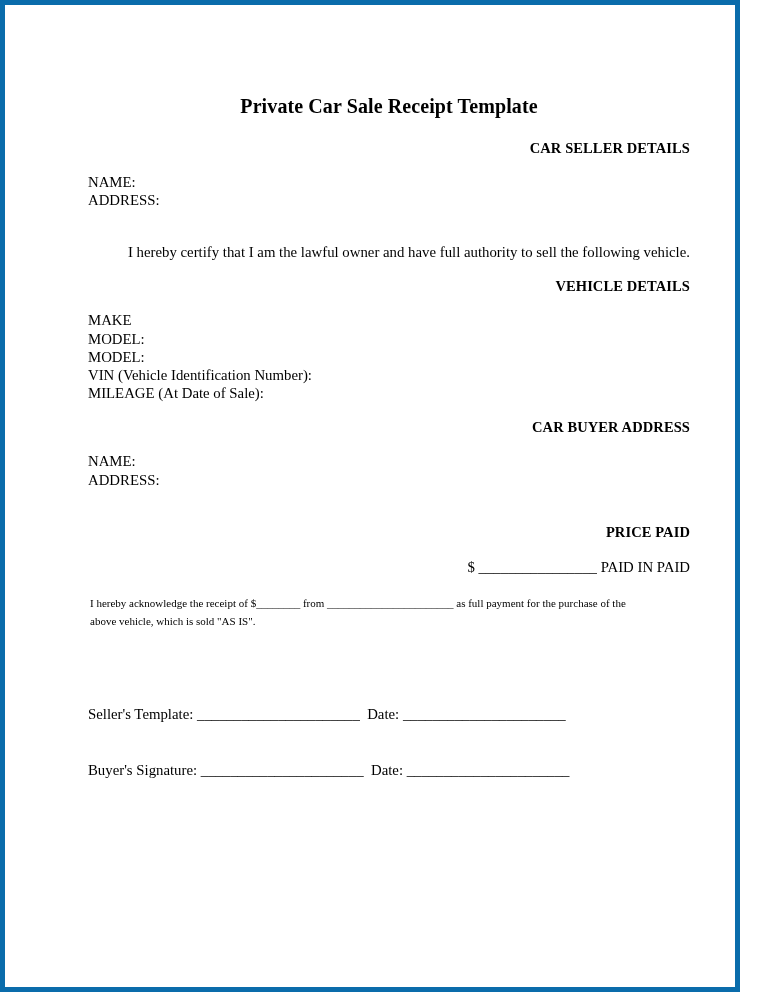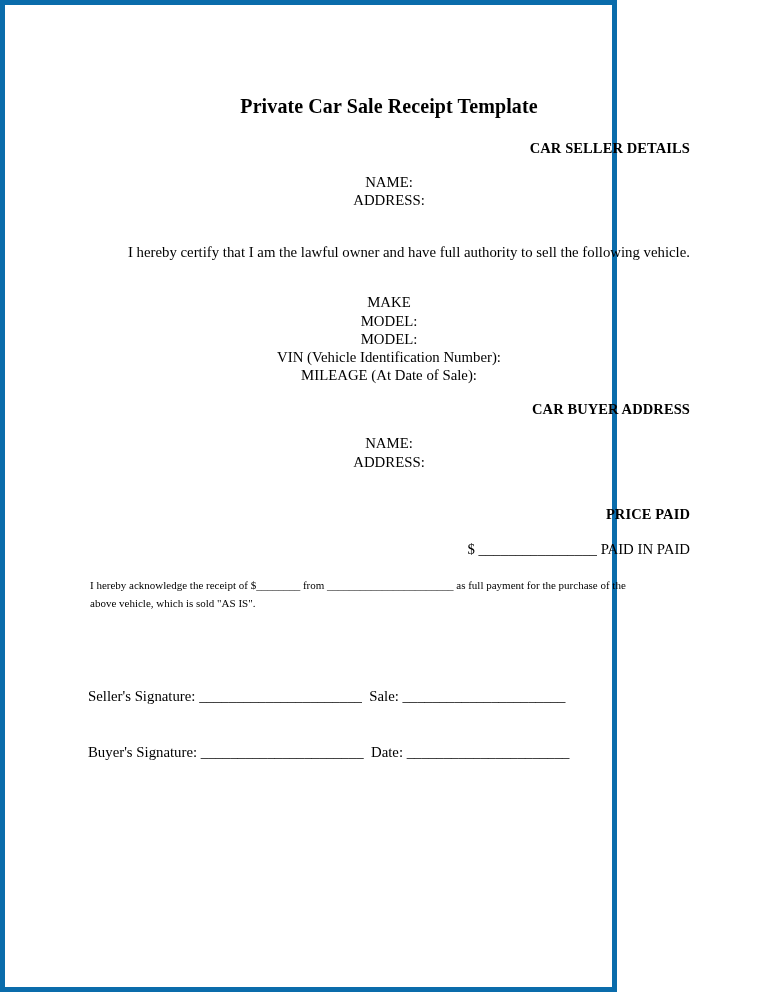--- a/index.html
+++ b/index.html
@@ -13,21 +13,21 @@
     font-family: "Liberation Serif", "DejaVu Serif", serif;
     color: #000000;
     overflow: hidden;
   }
 
   
   .page-frame {
     position: absolute;
     left: 0;
     top: 0;
-    width: 617px;
+    width: 740px;
     height: 992px;
     box-sizing: border-box;
     border: 5px solid #0a6cab;
     background: #ef4444;
   }
 
   .page-sheet {
     position: absolute;
     left: 0;
     top: 0;
@@ -69,21 +69,20 @@
     margin: 0;
     text-align: right;
   }
 
   .field-list {
     font-size: 14.8px;
     line-height: 18.2px;
     margin: 0;
     padding: 0;
     list-style: none;
-    text-align: center;
   }
   .field-list li {
     margin: 0;
     padding: 0;
     white-space: pre;
   }
 
   .paragraph {
     font-size: 11px;
     line-height: 18.4px;
@@ -130,20 +129,21 @@
         <li>NAME:</li>
         <li>ADDRESS:</li>
       </ul>
 
       <div class="sp-name-to-certify"></div>
 
       <p class="body-text">I hereby certify that I am the lawful owner and have full authority to sell the following vehicle.</p>
 
       <div class="sp-certify-to-veh"></div>
 
+      <h2 class="section-heading">VEHICLE DETAILS</h2>
 
       <div class="sp-veh-to-fields"></div>
 
       <ul class="field-list">
         <li>MAKE</li>
         <li>MODEL:</li>
         <li>MODEL:</li>
         <li>VIN (Vehicle Identification Number):</li>
         <li>MILEAGE (At Date of Sale):</li>
       </ul>
@@ -167,19 +167,19 @@
 
       <p class="body-text">$ ________________ PAID IN PAID</p>
 
       <div class="sp-dollar-to-ack"></div>
 
       <p class="paragraph">I hereby acknowledge the receipt of $________ from _______________________ as full payment for the purchase of the above vehicle, which is sold "AS IS".</p>
 
       <div class="sp-ack-to-sig"></div>
 
       <div class="sig-block">
-        <div>Seller's Signature: ______________________  Sale: ______________________</div>
+        <div>Seller's Template: ______________________  Date: ______________________</div>
         <div>Buyer's Signature: ______________________  Date: ______________________</div>
       </div>
 
     </div>
   </div>
 </div>
 
 </body></html>

